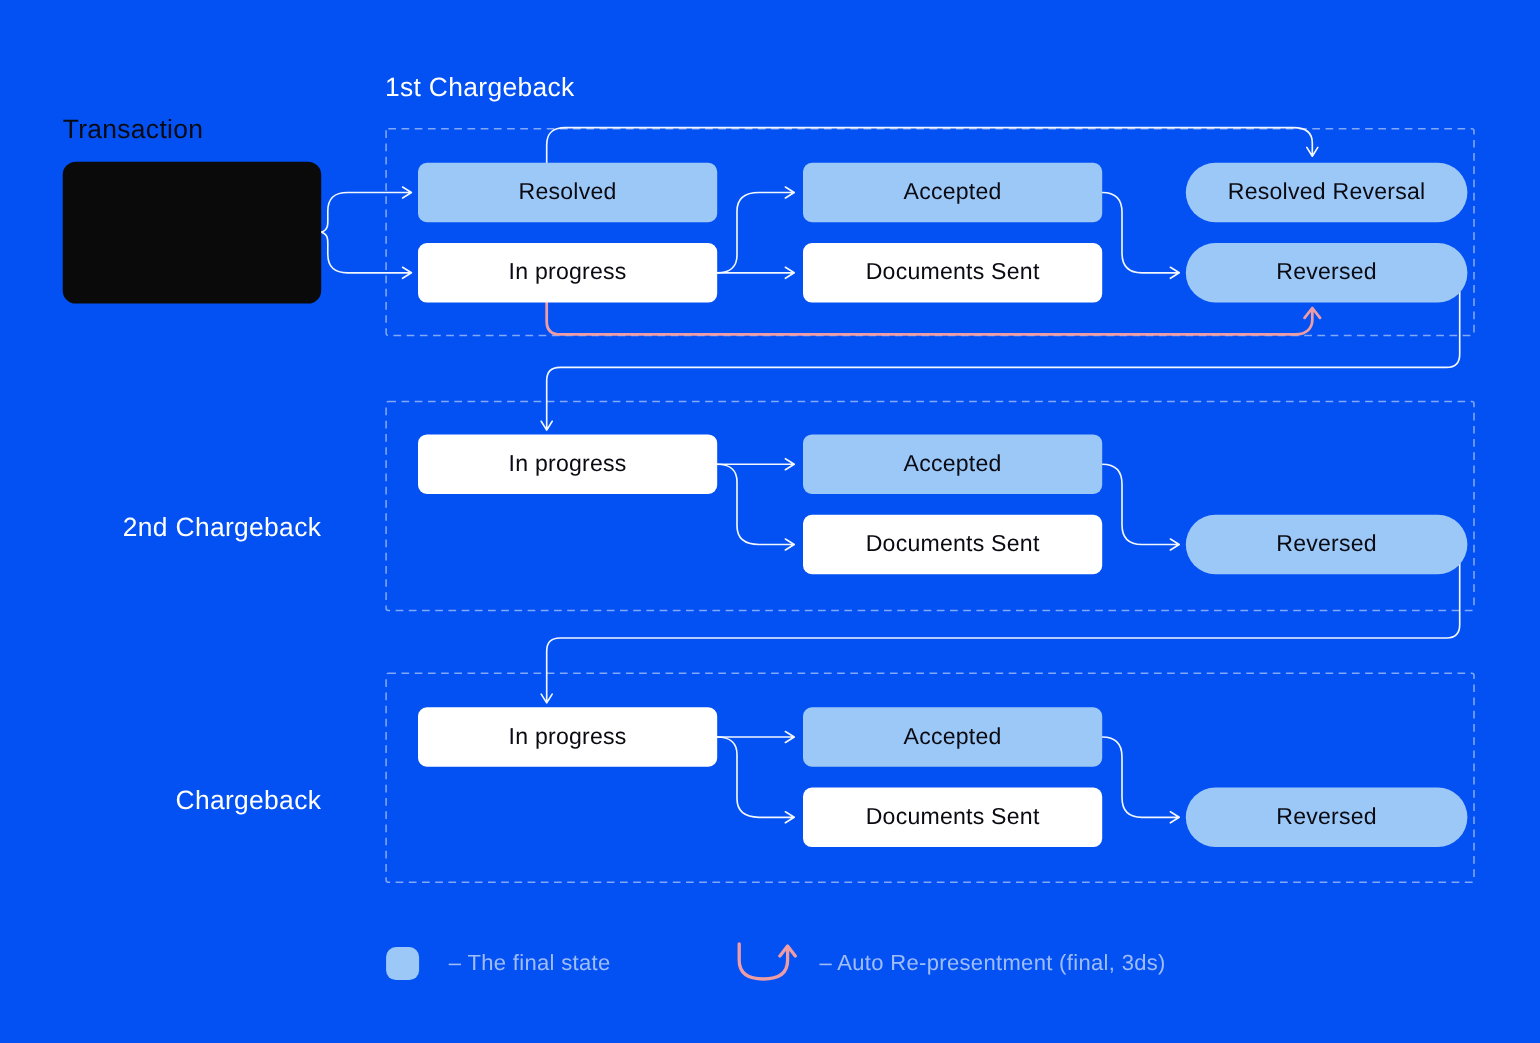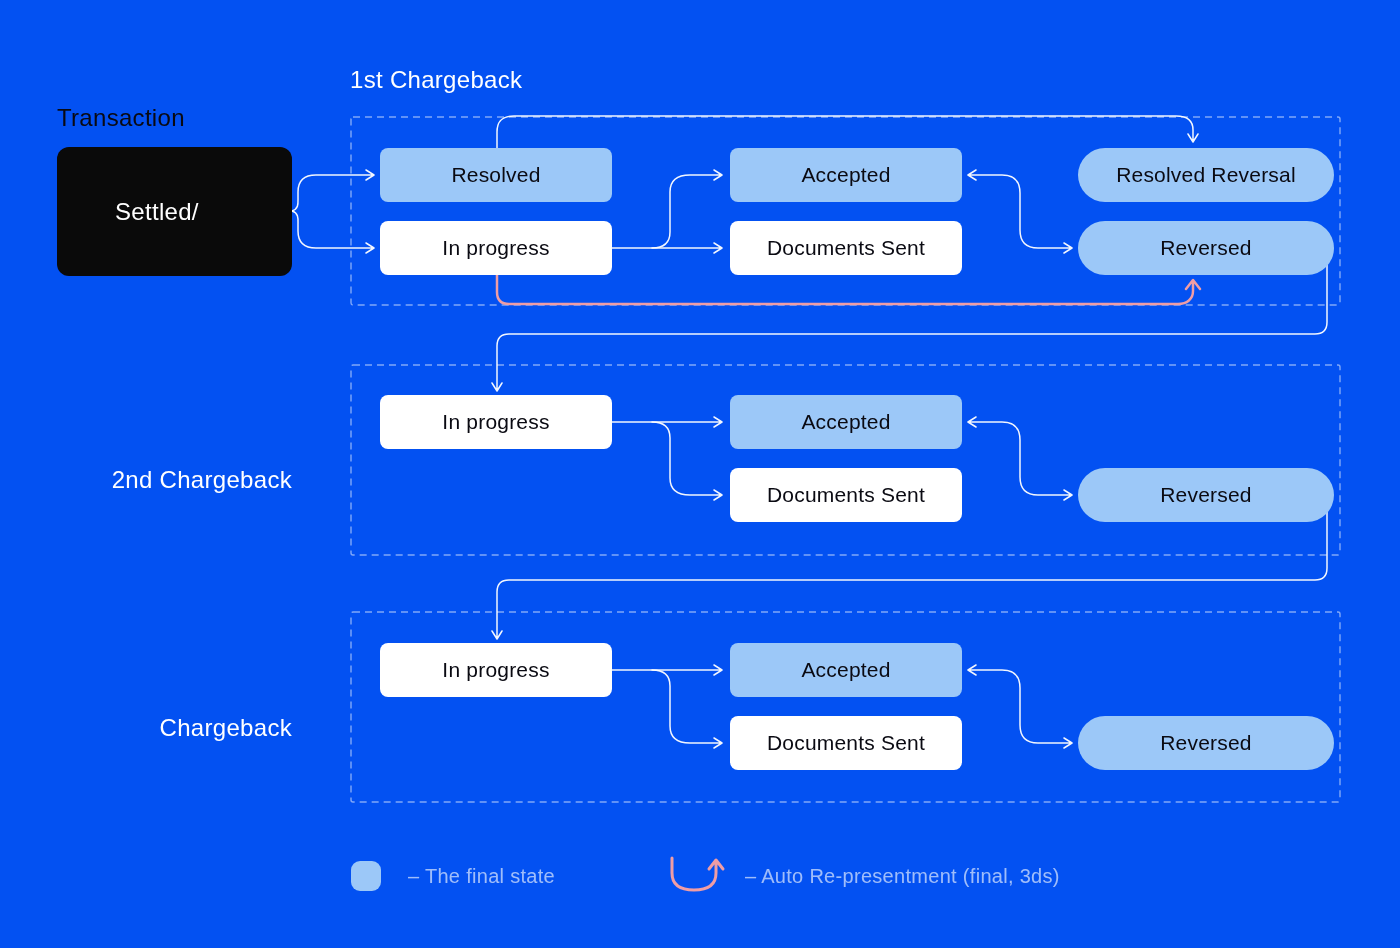--- a/index.html
+++ b/index.html
@@ -14,21 +14,21 @@
   body{
     position:relative;background:var(--background);
     font-family:"Liberation Sans","DejaVu Sans",sans-serif;overflow:hidden;
   }
   .layer{position:absolute;left:0;top:0;width:1400px;height:948px;}
   svg.layer{pointer-events:none;}
   .dashed-rect{fill:none;stroke:var(--dashed-border);stroke-width:1.4;stroke-dasharray:7 5;}
   .arrow-line{fill:none;stroke:var(--arrow);stroke-width:1.5;stroke-linecap:round;stroke-linejoin:round;opacity:.95;}
   .pink-line{fill:none;stroke:var(--auto-representment-pink);stroke-width:2.5;stroke-linecap:round;stroke-linejoin:round;}
   .node{
-    position:absolute;width:232px;height:54px;border-radius:8px;
+    position:absolute;width:272px;height:54px;border-radius:8px;
     display:flex;align-items:center;justify-content:center;
     font-size:21px;color:var(--node-text);letter-spacing:.2px;white-space:nowrap;
   }
   .node.final{background:var(--final-state-fill);}
   .node.open{background:var(--open-state-fill);}
   .node.wide{width:256px;border-radius:27px;}
   .transaction-node{
     position:absolute;left:57px;top:147px;width:235px;height:129px;border-radius:12px;
     background:var(--transaction-fill);color:#FFFFFF;font-size:24px;line-height:33px;
     display:flex;flex-direction:column;justify-content:center;padding-left:58px;letter-spacing:.3px;
@@ -75,21 +75,20 @@
   <path class="arrow-line" d="M652 670 C664 670 670 676 670 686 L670 726 C670 738 678 743 690 743 L722 743 M714 738 L722 743 L714 748"></path>
   <path class="arrow-line" d="M968 670 L1002 670 C1014 670 1020 676 1020 688 L1020 725 C1020 737 1026 743 1038 743 L1072 743 M976 665 L968 670 L976 675 M1064 738 L1072 743 L1064 748"></path>
 </svg>
 
 <div class="heading dark" style="left:57px;top:104px;width:235px;text-align:left;">Transaction</div>
 <div class="heading light" style="left:350px;top:66px;text-align:center;">1st Chargeback</div>
 <div class="heading light right" style="left:58px;top:446px;width:234px;">2nd Chargeback</div>
 <div class="heading light right" style="left:58px;top:694px;width:234px;">Chargeback</div>
 
 <div class="transaction-node">
-  <span>Settled/</span>
 </div>
 
 <div class="node final" style="left:380px;top:148px;">Resolved</div>
 <div class="node open" style="left:380px;top:221px;">In progress</div>
 <div class="node final" style="left:730px;top:148px;">Accepted</div>
 <div class="node open" style="left:730px;top:221px;">Documents Sent</div>
 <div class="node final wide" style="left:1078px;top:148px;">Resolved Reversal</div>
 <div class="node final wide" style="left:1078px;top:221px;">Reversed</div>
 
 <div class="node open" style="left:380px;top:395px;">In progress</div>

